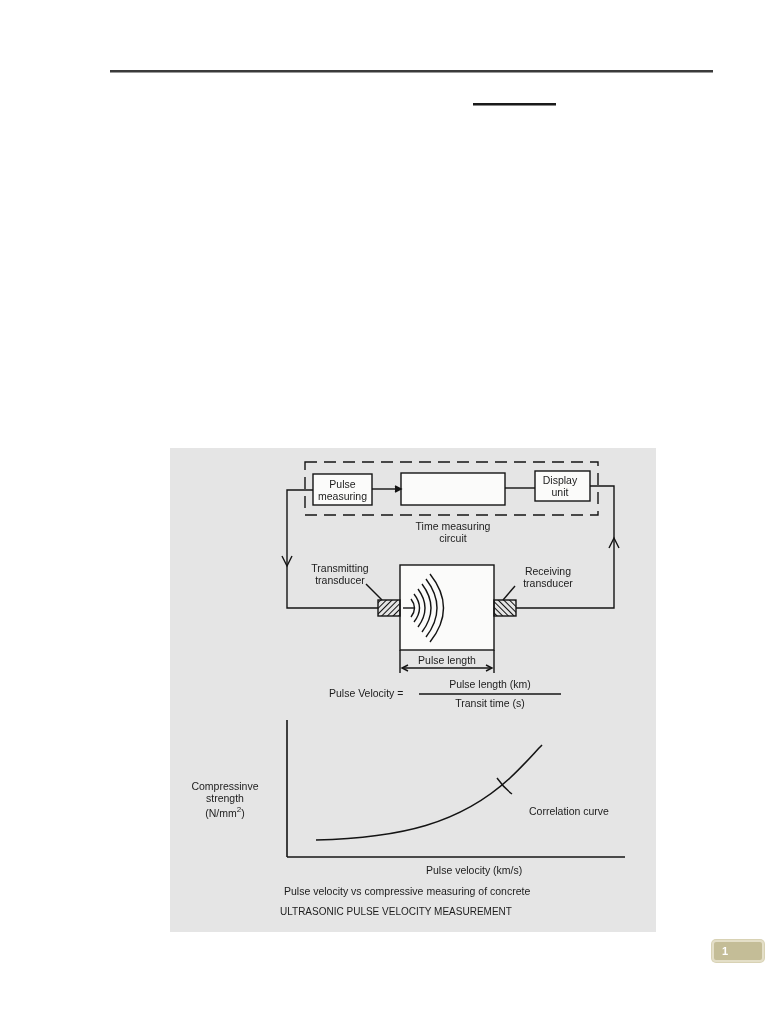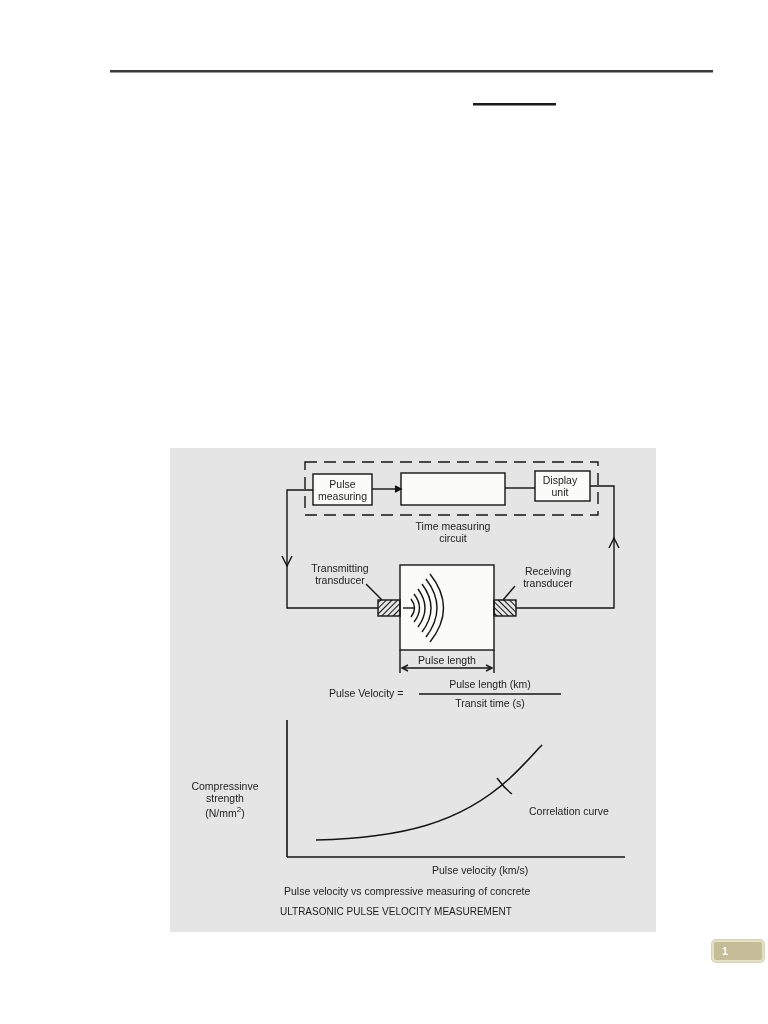--- a/index.html
+++ b/index.html
@@ -123,21 +123,21 @@
   <div class="lbl left" style="left:159px; top:239px;">Pulse Velocity =</div>
   <div class="lbl" style="left:249px; top:230px; width:142px;">Pulse length (km)</div>
   <div class="lbl" style="left:249px; top:249px; width:142px;">Transit time (s)</div>
 
   <div class="lbl" style="left:10px; top:332px; width:90px;">
     <div>Compressinve</div>
     <div>strength</div>
     <div><span>(N/mm</span><sup style="font-size:8px;">2</sup><span>)</span></div>
   </div>
   <div class="lbl left" style="left:331px; top:357px;margin-left:28px;">Correlation curve</div>
-  <div class="lbl left" style="left:262px; top:416px;">Pulse velocity (km/s)</div>
+  <div class="lbl left" style="left:256px; top:416px;">Pulse velocity (km/s)</div>
 
   <div class="lbl left" style="left:114px; top:437px;">Pulse velocity vs compressive measuring of concrete</div>
   <div class="lbl left" style="left:110px; top:458px; font-size:10px;">ULTRASONIC PULSE VELOCITY MEASUREMENT</div>
 </div>
 
 <div class="page-badge">
   <span>1</span>
 </div>
 
 </body></html>

